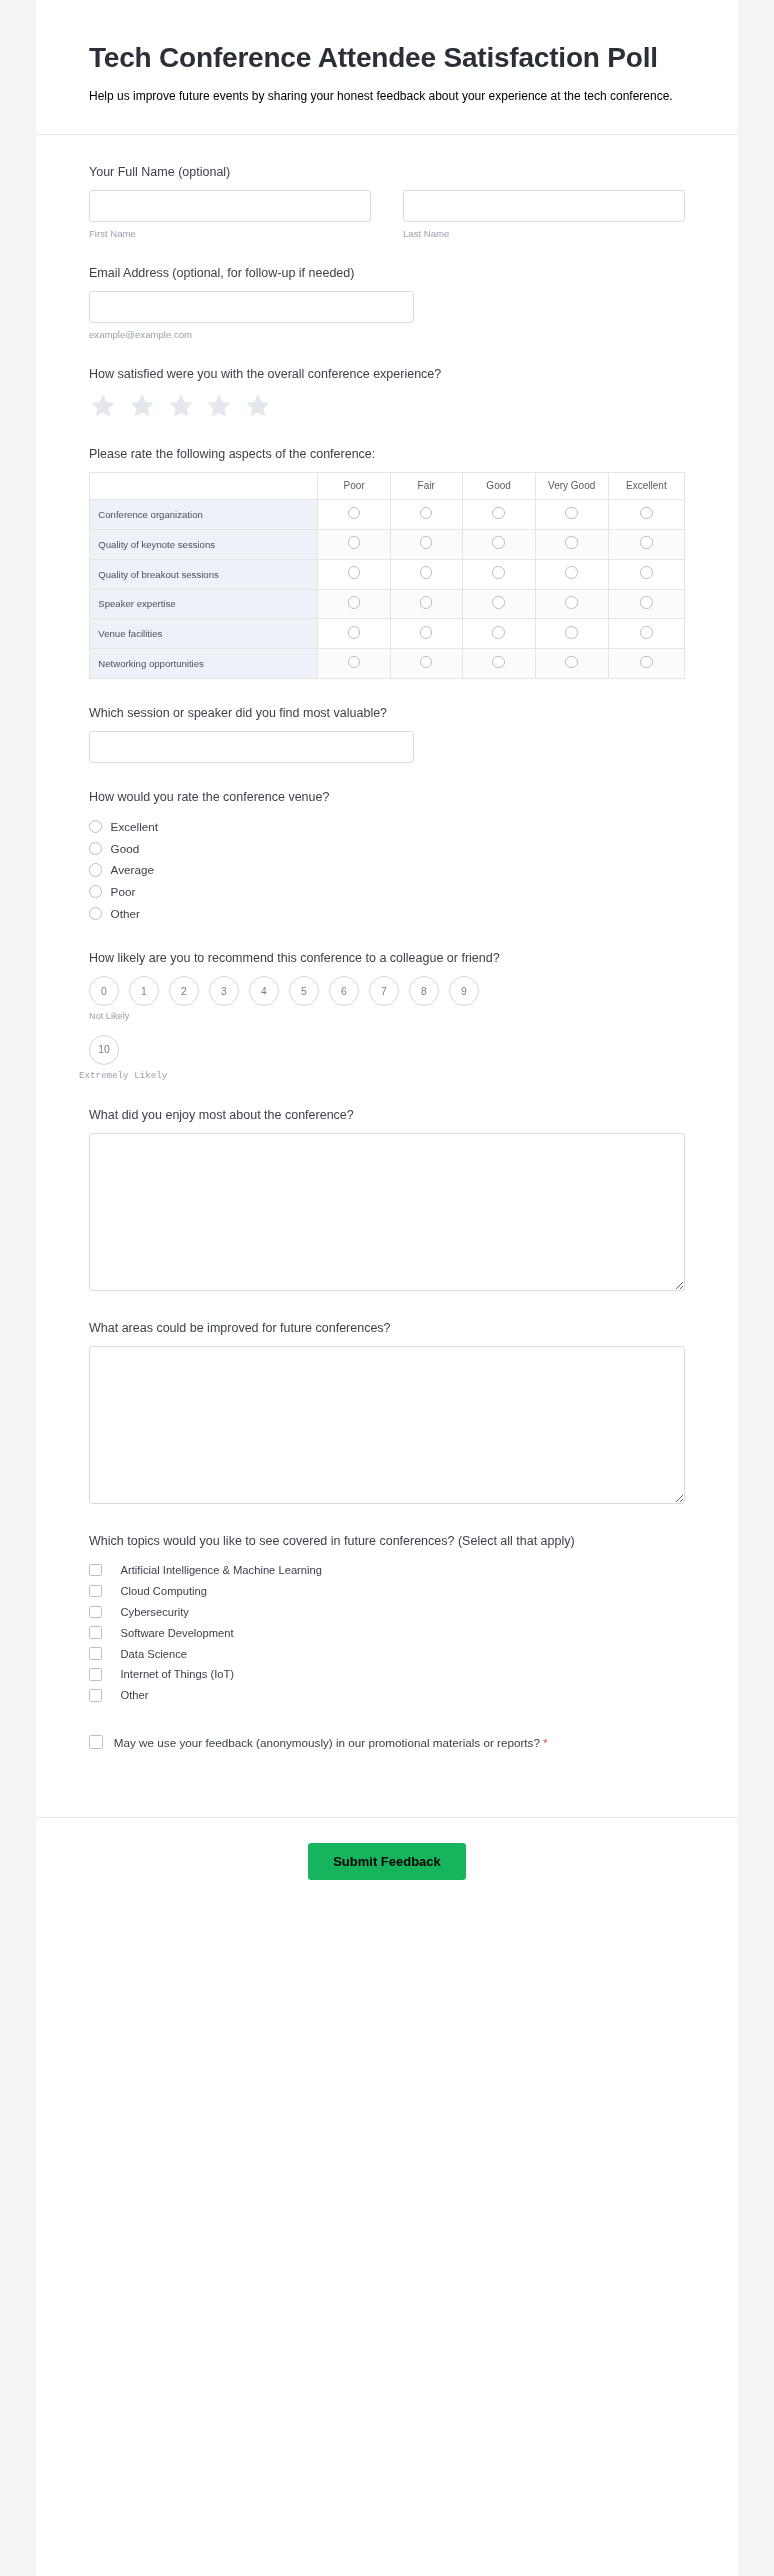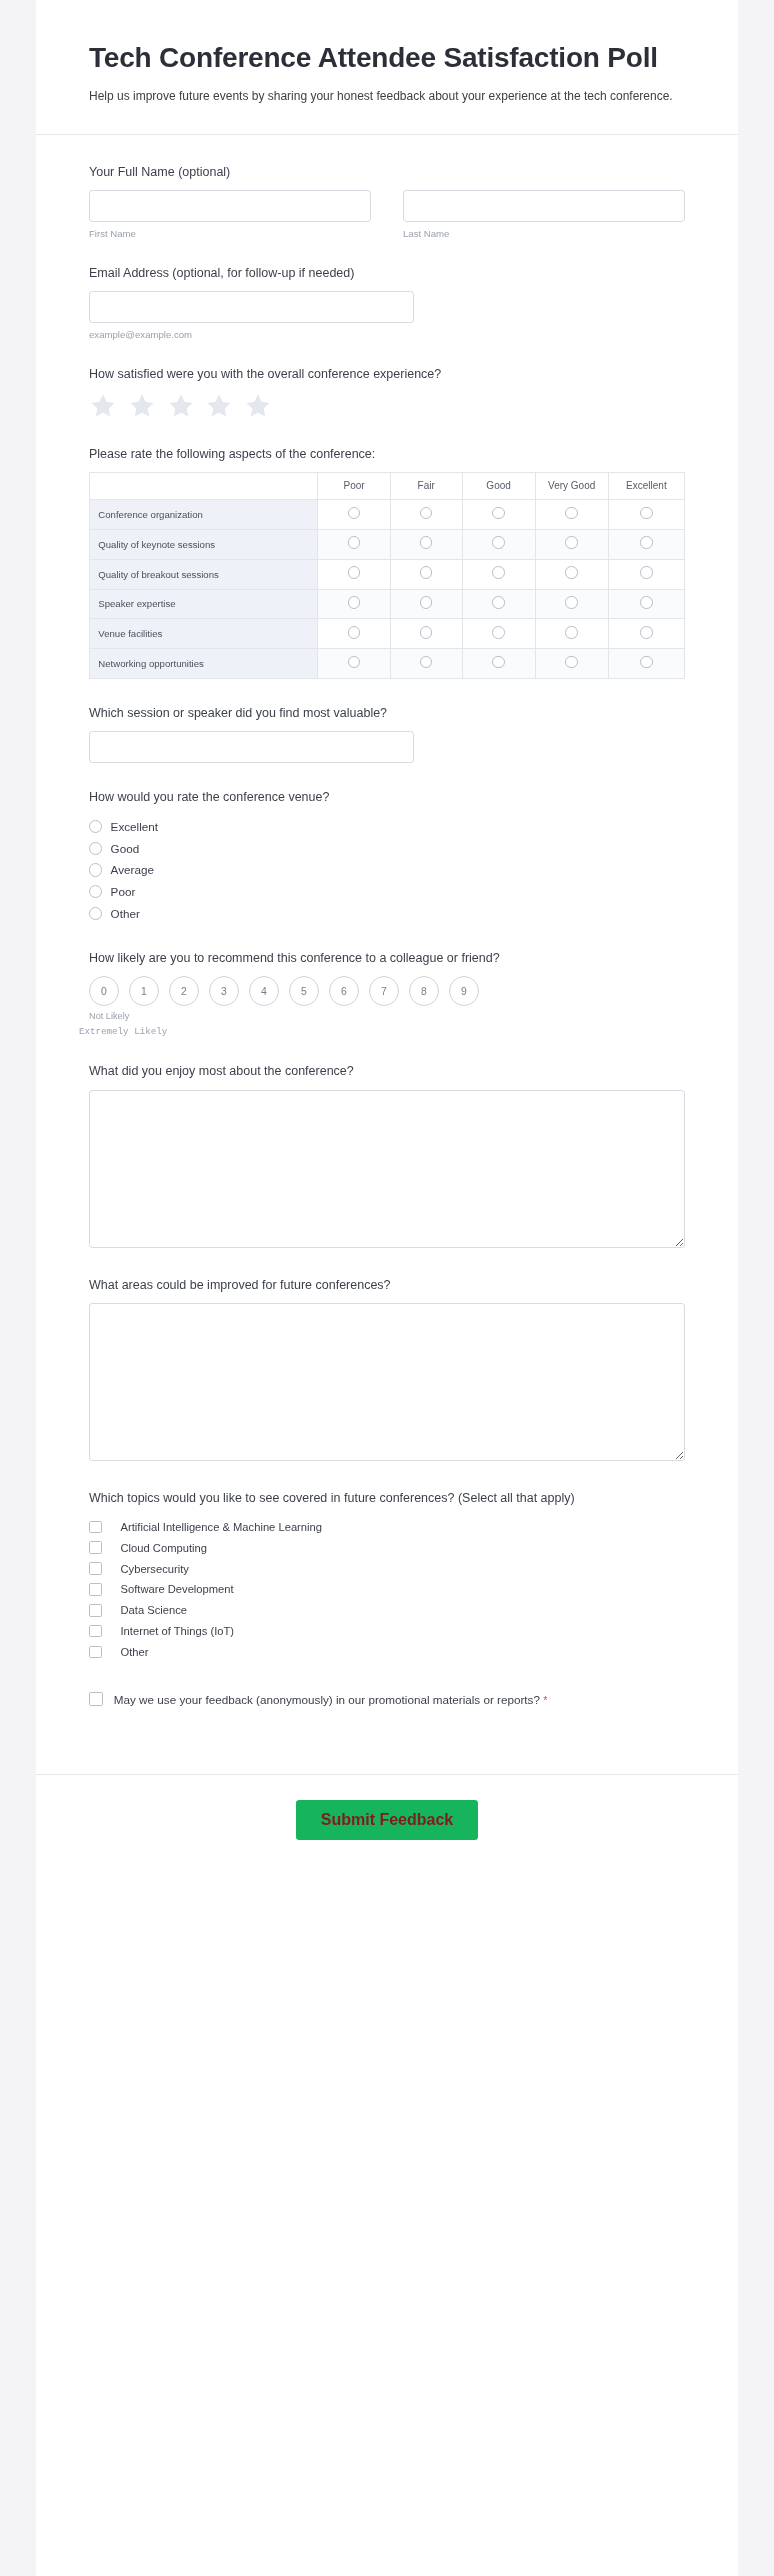--- a/index.html
+++ b/index.html
@@ -24,21 +24,21 @@
     font-size: 28px;
     line-height: 1.26;
     font-weight: bold;
     color: #2b2f38;
     margin: 0 0 11.7px 0;
     letter-spacing: -0.2px;
   }
   .form-desc {
     font-size: 12px;
     line-height: 1.55;
-    color: #404040;
+    color: #000000;
     margin: 0;
     max-width: 599px;
   }
   .body {
     padding: 28px 53px 33px 53px;
   }
   .field { margin-bottom: 25px; }
   .field-label {
     font-size: 12.5px;
     color: #3a3f4a;
@@ -194,25 +194,25 @@
   }
 
   .footer {
     border-top: 0.8px solid #e6e8ec;
     padding: 25px 0 38px 0;
     text-align: center;
     margin-top: 33px;
   }
   .submit-btn {
     background: #16b45c;
-    color: #7f1d1d;
+    color: #000000;
     border: none;
     border-radius: 3.3px;
     padding: 10.8px 25px;
-    font-size: 16px;
+    font-size: 13px;
     font-weight: bold;
     font-family: "Liberation Sans", sans-serif;
     cursor: pointer;
   }
 </style>
 </head>
 <body>
 
 <div class="page">
 
@@ -370,20 +370,23 @@
           <div class="nps-btn">2</div>
           <div class="nps-btn">3</div>
           <div class="nps-btn">4</div>
           <div class="nps-btn">5</div>
           <div class="nps-btn">6</div>
           <div class="nps-btn">7</div>
           <div class="nps-btn">8</div>
           <div class="nps-btn">9</div>
         </div>
         <div class="nps-caption">Not Likely</div>
+        <div class="nps-row nps-second">
+          <div class="nps-btn">10</div>
+        </div>
         <div class="nps-caption nps-caption-left">Extremely Likely</div>
       </div>
     </div>
 
     <div class="field">
       <div class="field-label">What did you enjoy most about the conference?</div>
       <textarea class="text-area" style=""></textarea>
     </div>
 
     <div class="field">

